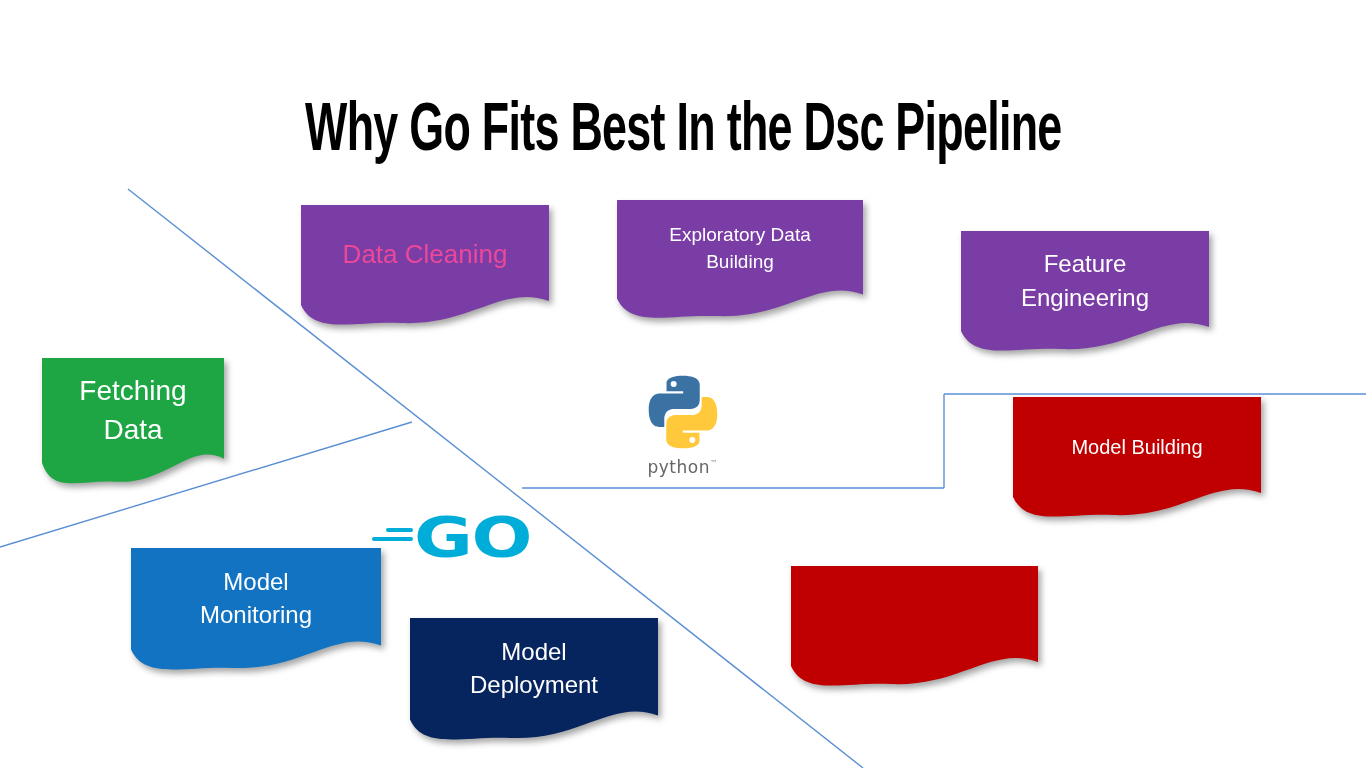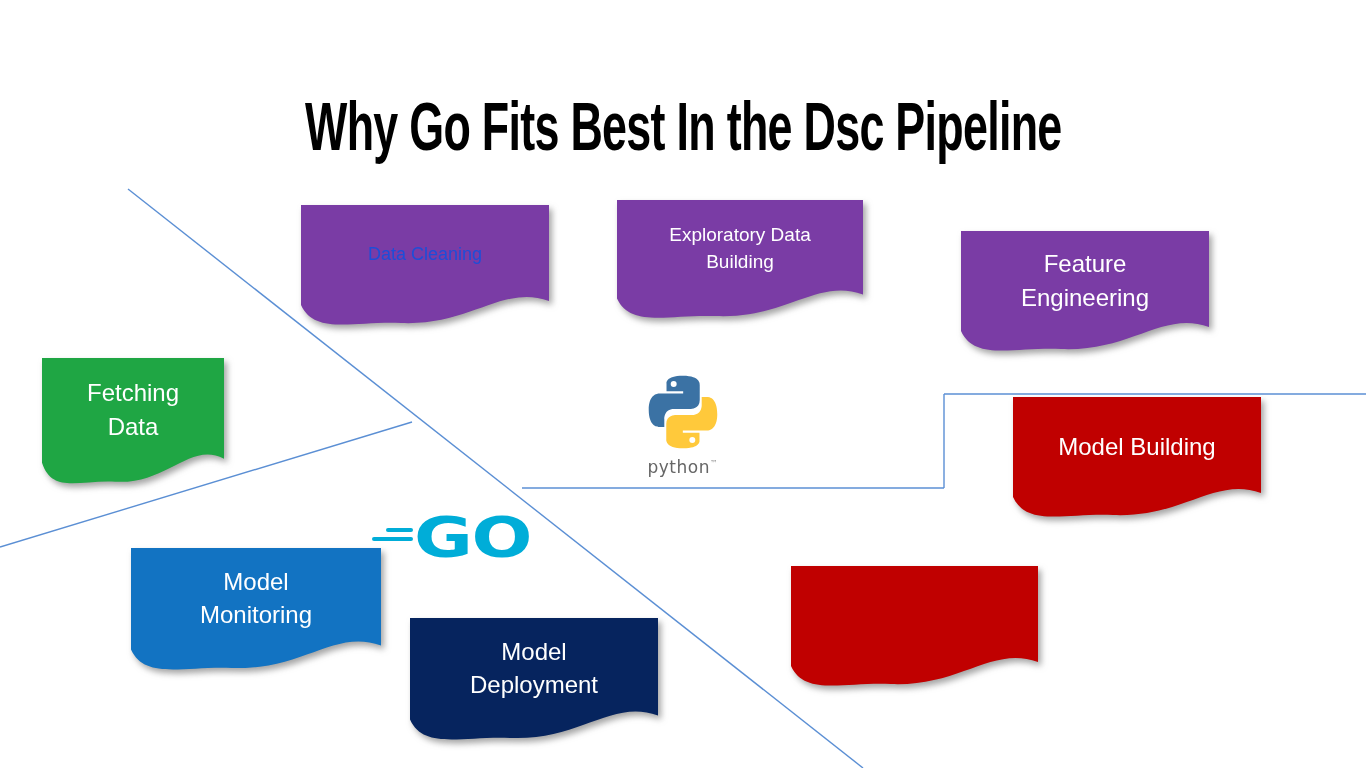--- a/index.html
+++ b/index.html
@@ -59,48 +59,48 @@
 
   <div class="title-wrap">
     <span class="title-text" style="color: rgb(0, 0, 0);">Why Go Fits Best In the Dsc Pipeline</span>
   </div>
 
   <div id="stage-layer">
       <div class="stage" style="left: 301px; top: 205px; width: 248px; height: 124px;">
     <svg class="stage-shape" viewBox="0 0 248 124" preserveAspectRatio="none" xmlns="http://www.w3.org/2000/svg">
       <path d="M0 0 H248 V96 C202 79 170 121 100 118 C52 116 14 130 0 100 Z" fill="#7A3CA5"></path>
     </svg>
-    <div class="stage-label" style="font-size: 18px; color: #1d4ed8;">Data Cleaning</div>
+    <div class="stage-label" style="font-size: 26px; color: #ec4899;">Data Cleaning</div>
   </div>
       <div class="stage" style="left: 617px; top: 200px; width: 246px; height: 122px;">
     <svg class="stage-shape" viewBox="0 0 248 124" preserveAspectRatio="none" xmlns="http://www.w3.org/2000/svg">
       <path d="M0 0 H248 V96 C202 79 170 121 100 118 C52 116 14 130 0 100 Z" fill="#7A3CA5"></path>
     </svg>
     <div class="stage-label" style="font-size: 19px; color: rgb(255, 255, 255);">Exploratory Data
 Building</div>
   </div>
       <div class="stage" style="left: 913px; top: 231px; width: 248px; height: 124px; margin-left: 48px;">
     <svg class="stage-shape" viewBox="0 0 248 124" preserveAspectRatio="none" xmlns="http://www.w3.org/2000/svg">
       <path d="M0 0 H248 V96 C202 79 170 121 100 118 C52 116 14 130 0 100 Z" fill="#7A3CA5"></path>
     </svg>
     <div class="stage-label" style="font-size: 24px; color: rgb(255, 255, 255);">Feature
 Engineering</div>
   </div>
       <div class="stage" style="left: 42px; top: 358px; width: 182px; height: 130px;">
     <svg class="stage-shape" viewBox="0 0 248 124" preserveAspectRatio="none" xmlns="http://www.w3.org/2000/svg">
       <path d="M0 0 H248 V96 C202 79 170 121 100 118 C52 116 14 130 0 100 Z" fill="#1FA644"></path>
     </svg>
-    <div class="stage-label" style="font-size: 24px; color: rgb(255, 255, 255);">Fetching
+    <div class="stage-label" style="font-size: 28px; color: rgb(255, 255, 255);">Fetching
 Data</div>
   </div>
       <div class="stage" style="left: 1013px; top: 397px; width: 248px; height: 124px;">
     <svg class="stage-shape" viewBox="0 0 248 124" preserveAspectRatio="none" xmlns="http://www.w3.org/2000/svg">
       <path d="M0 0 H248 V96 C202 79 170 121 100 118 C52 116 14 130 0 100 Z" fill="#C00000"></path>
     </svg>
-    <div class="stage-label" style="font-size: 24px; color: rgb(255, 255, 255);">Model Building</div>
+    <div class="stage-label" style="font-size: 20px; color: rgb(255, 255, 255);">Model Building</div>
   </div>
       <div class="stage" style="left: 131px; top: 548px; width: 250px; height: 126px;">
     <svg class="stage-shape" viewBox="0 0 248 124" preserveAspectRatio="none" xmlns="http://www.w3.org/2000/svg">
       <path d="M0 0 H248 V96 C202 79 170 121 100 118 C52 116 14 130 0 100 Z" fill="#1273C2"></path>
     </svg>
     <div class="stage-label" style="font-size: 24px; color: rgb(255, 255, 255);">Model
 Monitoring</div>
   </div>
       <div class="stage" style="left: 410px; top: 618px; width: 248px; height: 126px;">
     <svg class="stage-shape" viewBox="0 0 248 124" preserveAspectRatio="none" xmlns="http://www.w3.org/2000/svg">

